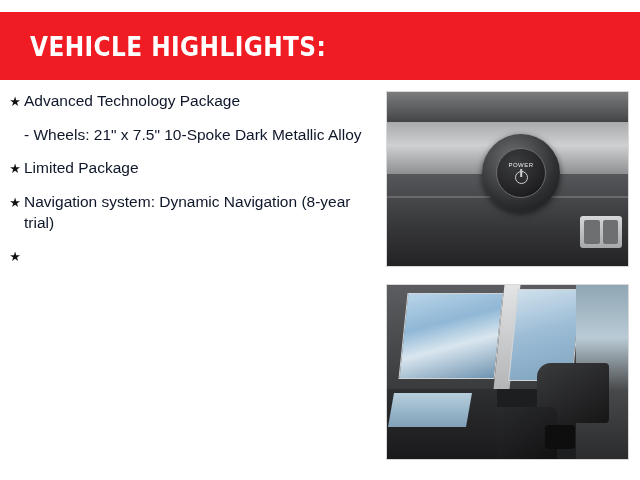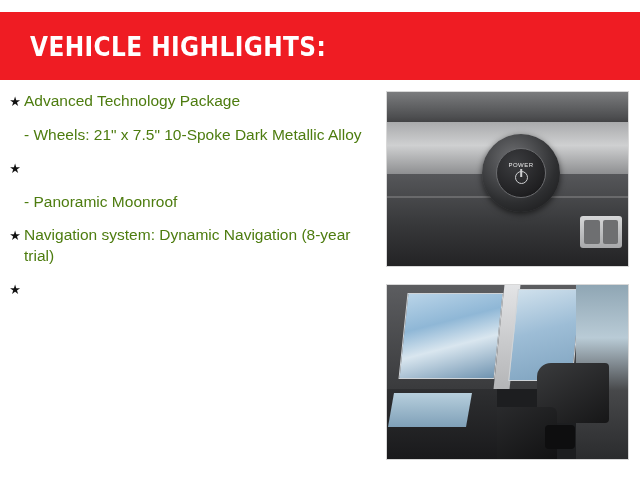--- a/index.html
+++ b/index.html
@@ -65,21 +65,21 @@
     text-align: center;
     font-size: 13px;
     line-height: 21px;
     color: #111;
     padding-top: 1px;
   }
   .bullet.blank { color: transparent; }
   .feature-text {
     font-size: 15.5px;
     line-height: 21px;
-    color: #4d7c0f;
+    color: #0f172a;
     padding-right: 8px;
   }
   .sub .feature-text { }
   
   .photo {
     position: absolute;
     left: 386px;
     width: 243px;
     border: 1px solid #d8d8d8;
     overflow: hidden;
@@ -225,27 +225,24 @@
         <div class="feature-text">Advanced Technology Package</div>
       </div>
 
       <div class="feature-row sub">
         <div class="bullet blank"></div>
         <div class="feature-text">- Wheels: 21" x 7.5" 10-Spoke Dark Metallic Alloy</div>
       </div>
 
       <div class="feature-row">
         <div class="bullet">★</div>
-      </div>
-
-
-      <div class="feature-row sub">
-        <div class="bullet blank"></div>
-        <div class="feature-text">- Panoramic Moonroof</div>
-      </div>
+        <div class="feature-text">Limited Package</div>
+      </div>
+
+
 
       <div class="feature-row">
         <div class="bullet">★</div>
         <div class="feature-text">Navigation system: Dynamic Navigation (8-year trial)</div>
       </div>
 
       <div class="feature-row">
         <div class="bullet">★</div>
       </div>
 

